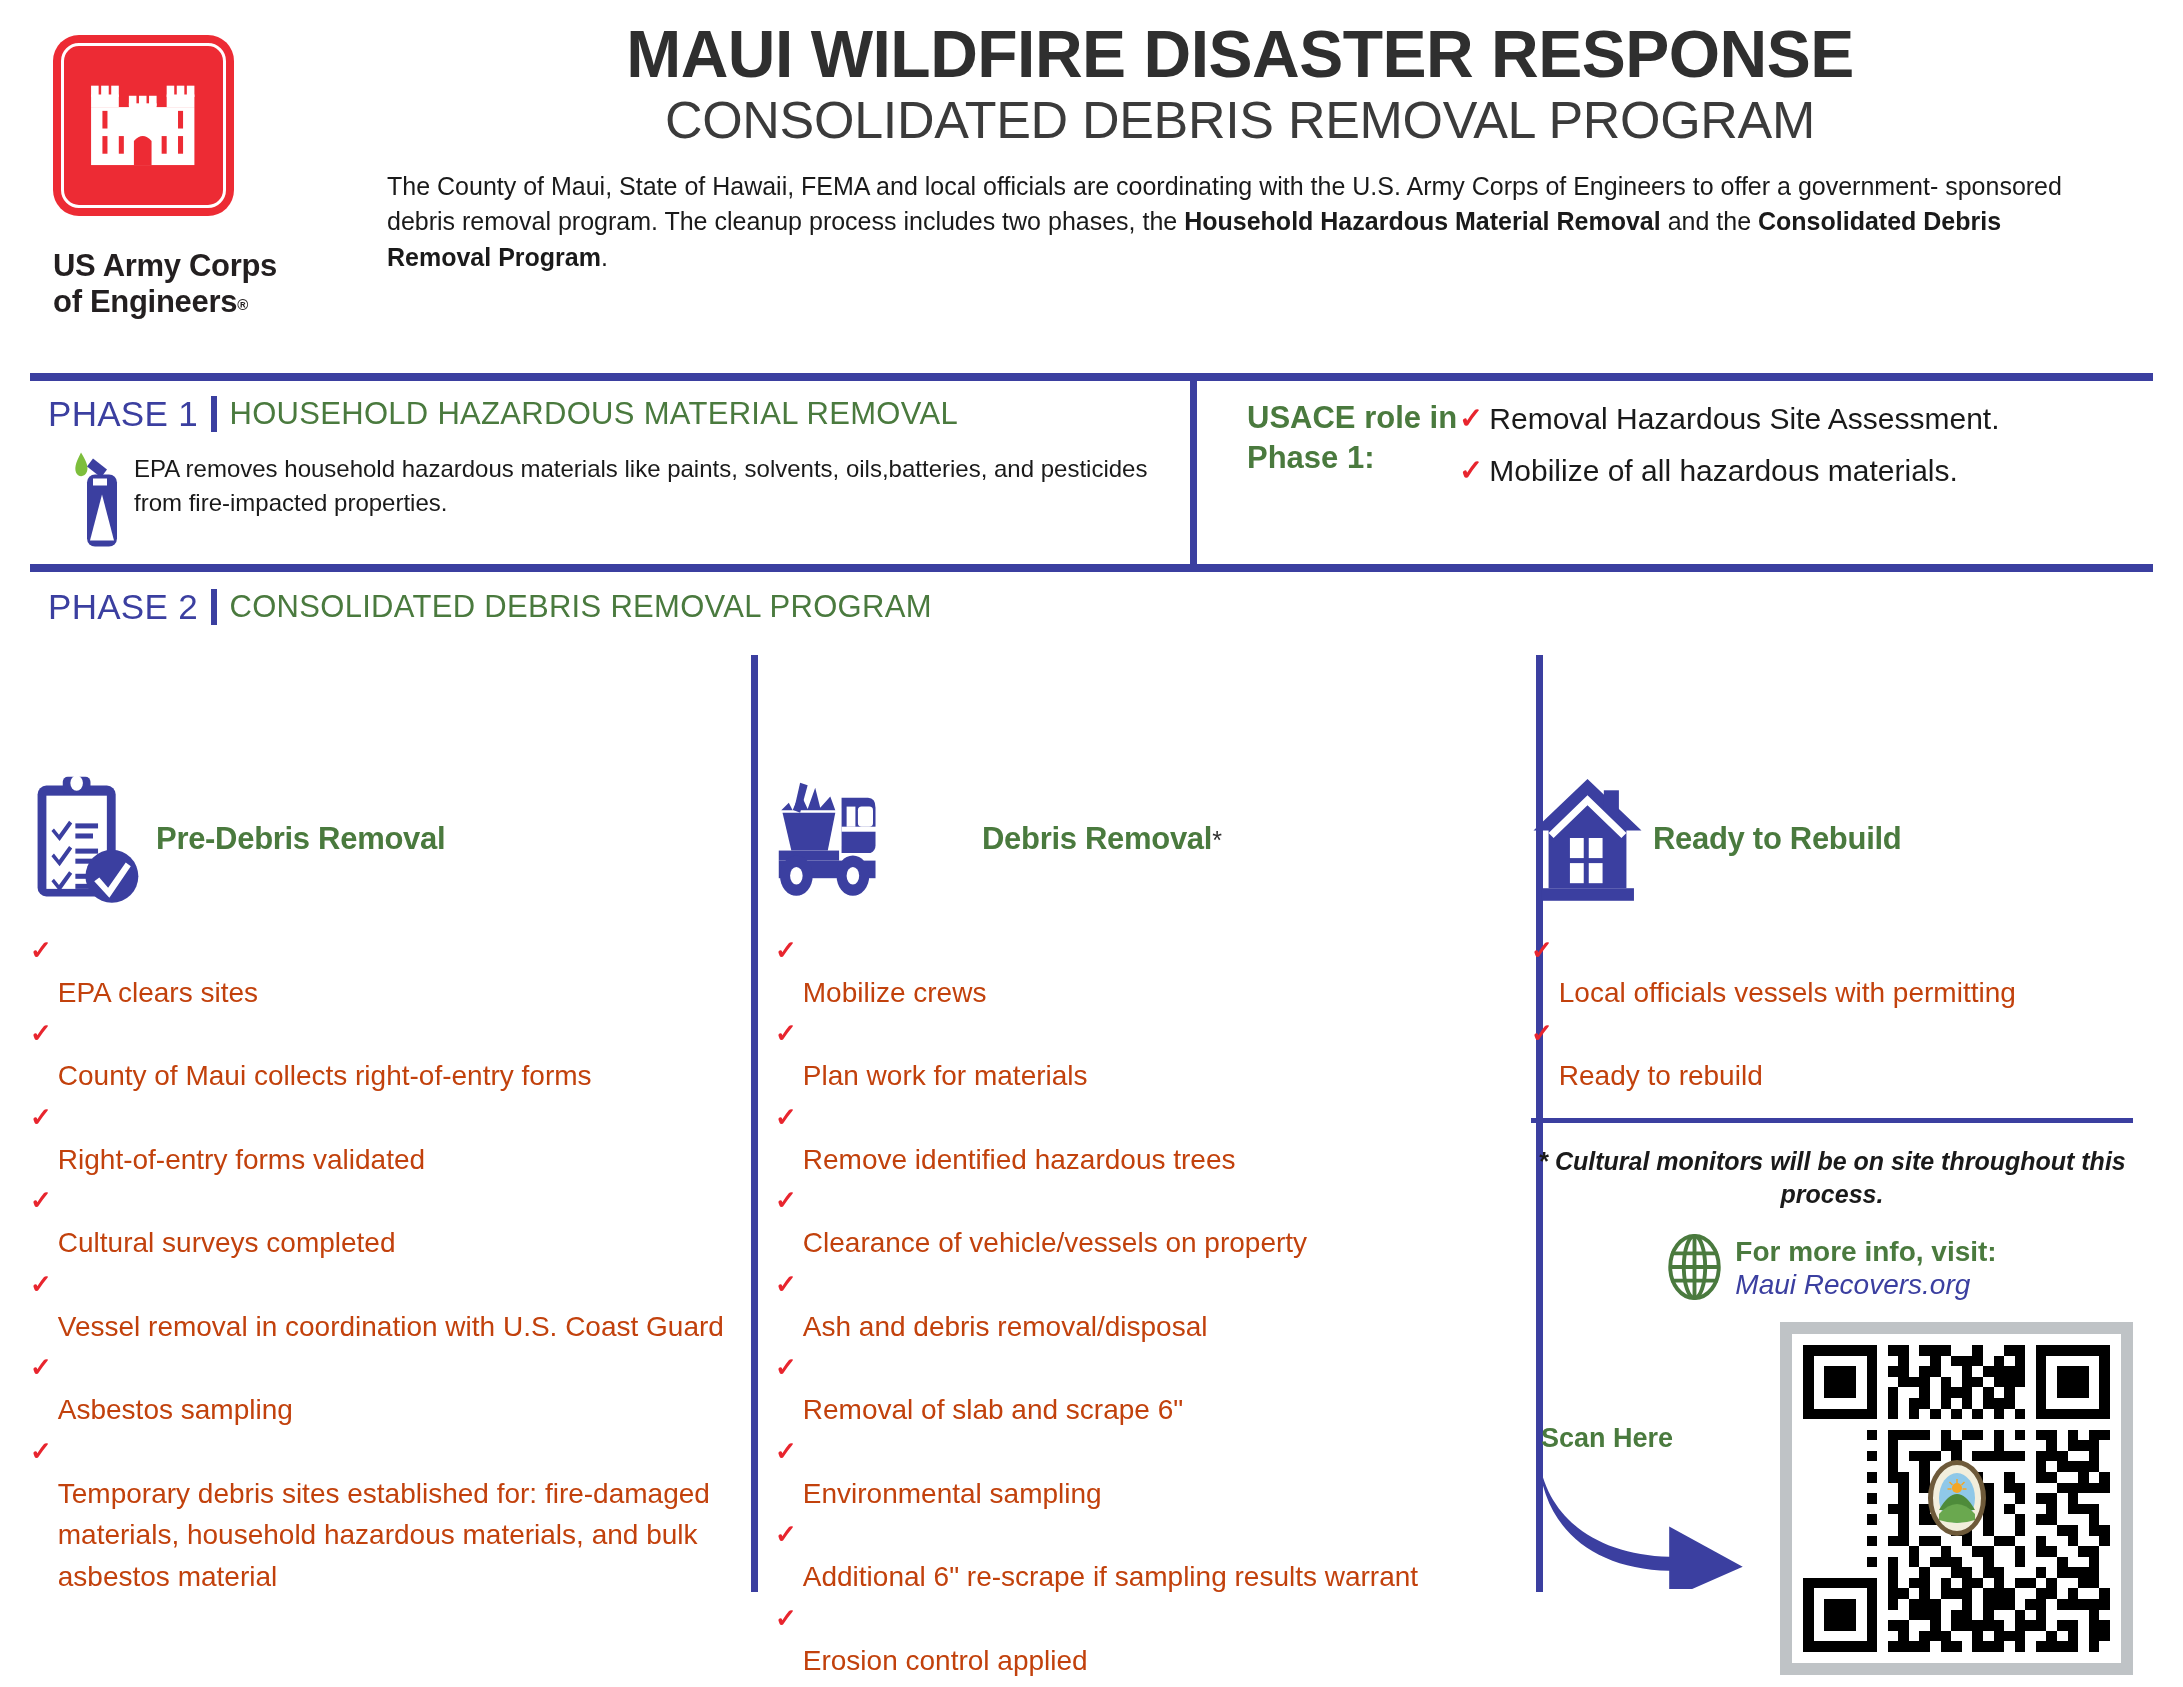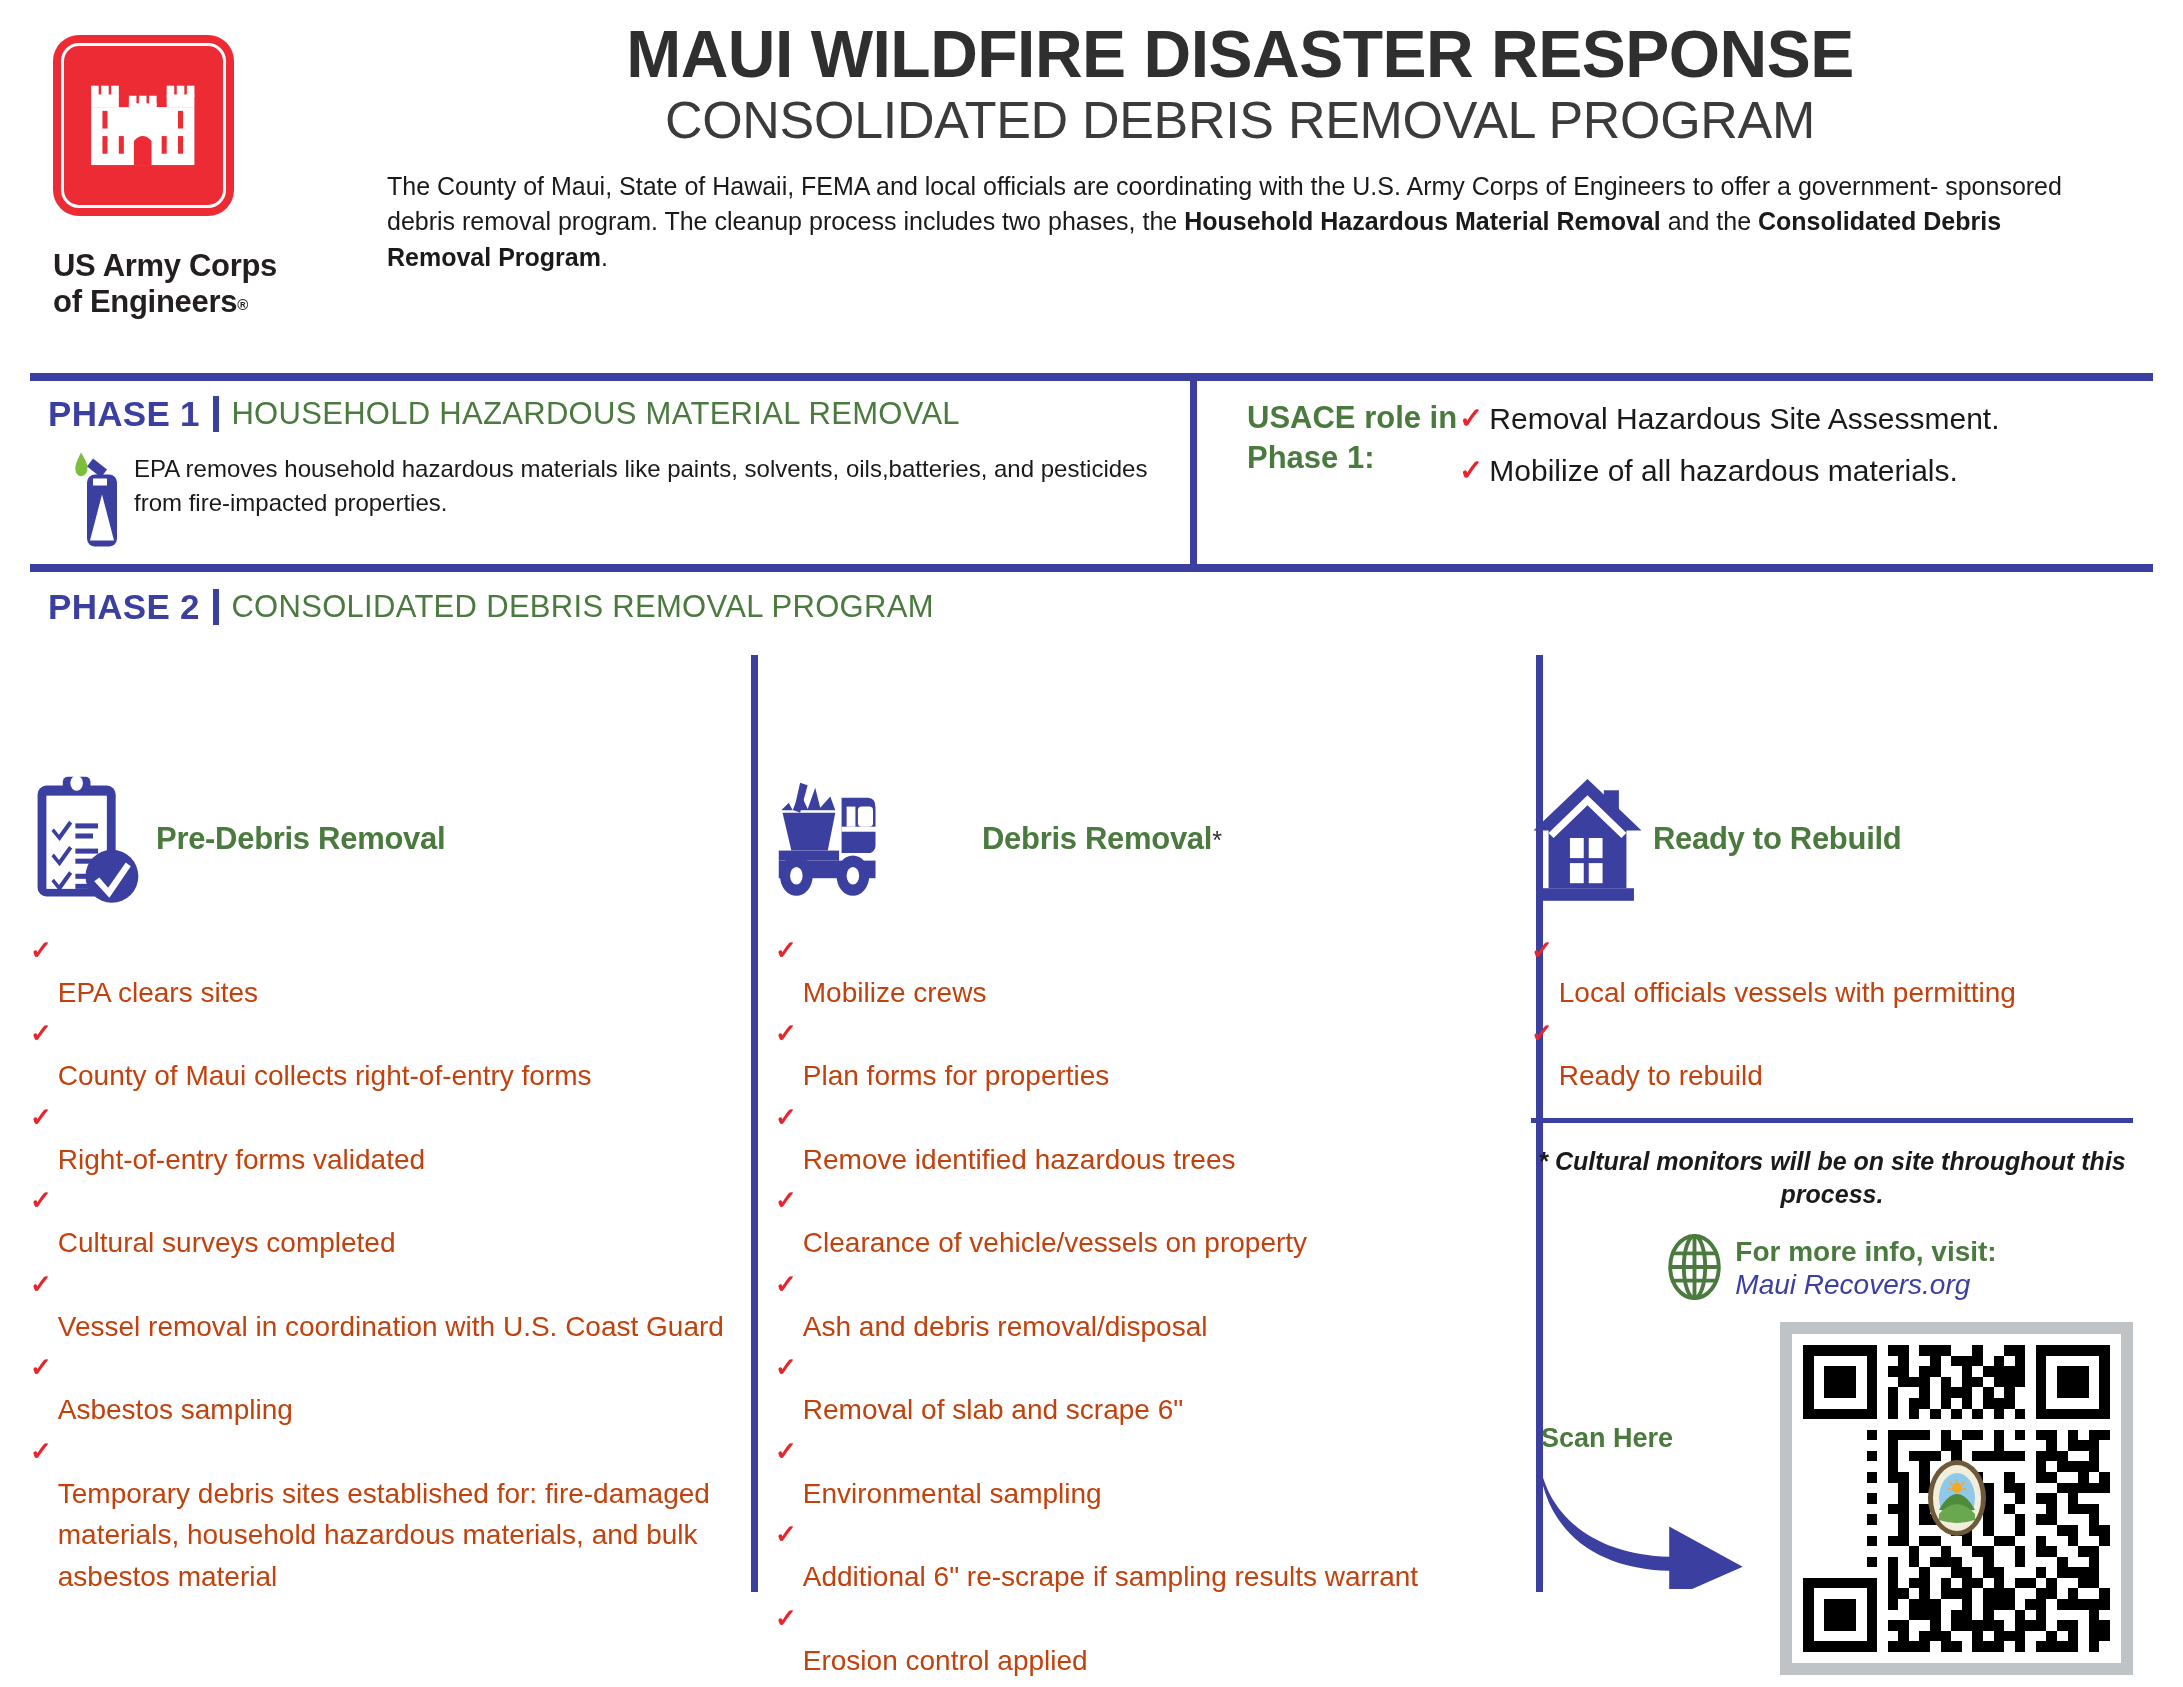--- a/index.html
+++ b/index.html
@@ -46,21 +46,21 @@
   }
   .intro b { font-weight: bold; }
 
   
   .hrule { position: absolute; left: 30px; right: 30px; height: 8px; background: #3B3FA0; }
   .vrule { position: absolute; width: 7px; background: #3B3FA0; }
 
   
   .phase-label { display: flex; align-items: center; }
   .phase-num {
-    font-size: 35px; font-weight: bold; color: #3B3FA0; letter-spacing: 0.3px;
+    font-size: 35px; font-weight: normal; color: #3B3FA0; letter-spacing: 0.3px;
   }
   .phase-bar { width: 6.5px; height: 36px; background: #3B3FA0; margin: 0 12px 0 13px; }
   .phase-name { font-size: 31px; color: #4A7A3E; letter-spacing: 0.3px; }
 
   
   .p1-body { display: flex; align-items: flex-start; margin-top: 11px; }
   .oilcan { flex: 0 0 86px; padding-left: 15px; padding-top: 3px; }
   .p1-text { font-size: 24px; line-height: 1.4; color: #1A1A1A; padding-top: 7px; }
 
   
@@ -317,21 +317,21 @@
         </div>
         <div class="col-title"><span>Debris Removal</span><span class="star">*</span></div>
       </div>
       <div class="bullets">
         <div class="li">
             <span class="ck">✓</span>
             <span class="txt">Mobilize crews</span>
           </div>
         <div class="li">
             <span class="ck">✓</span>
-            <span class="txt">Plan forms for properties</span>
+            <span class="txt">Plan work for materials</span>
           </div>
         <div class="li">
             <span class="ck">✓</span>
             <span class="txt">Remove identified hazardous trees</span>
           </div>
         <div class="li">
             <span class="ck">✓</span>
             <span class="txt">Clearance of vehicle/vessels on property</span>
           </div>
         <div class="li">

